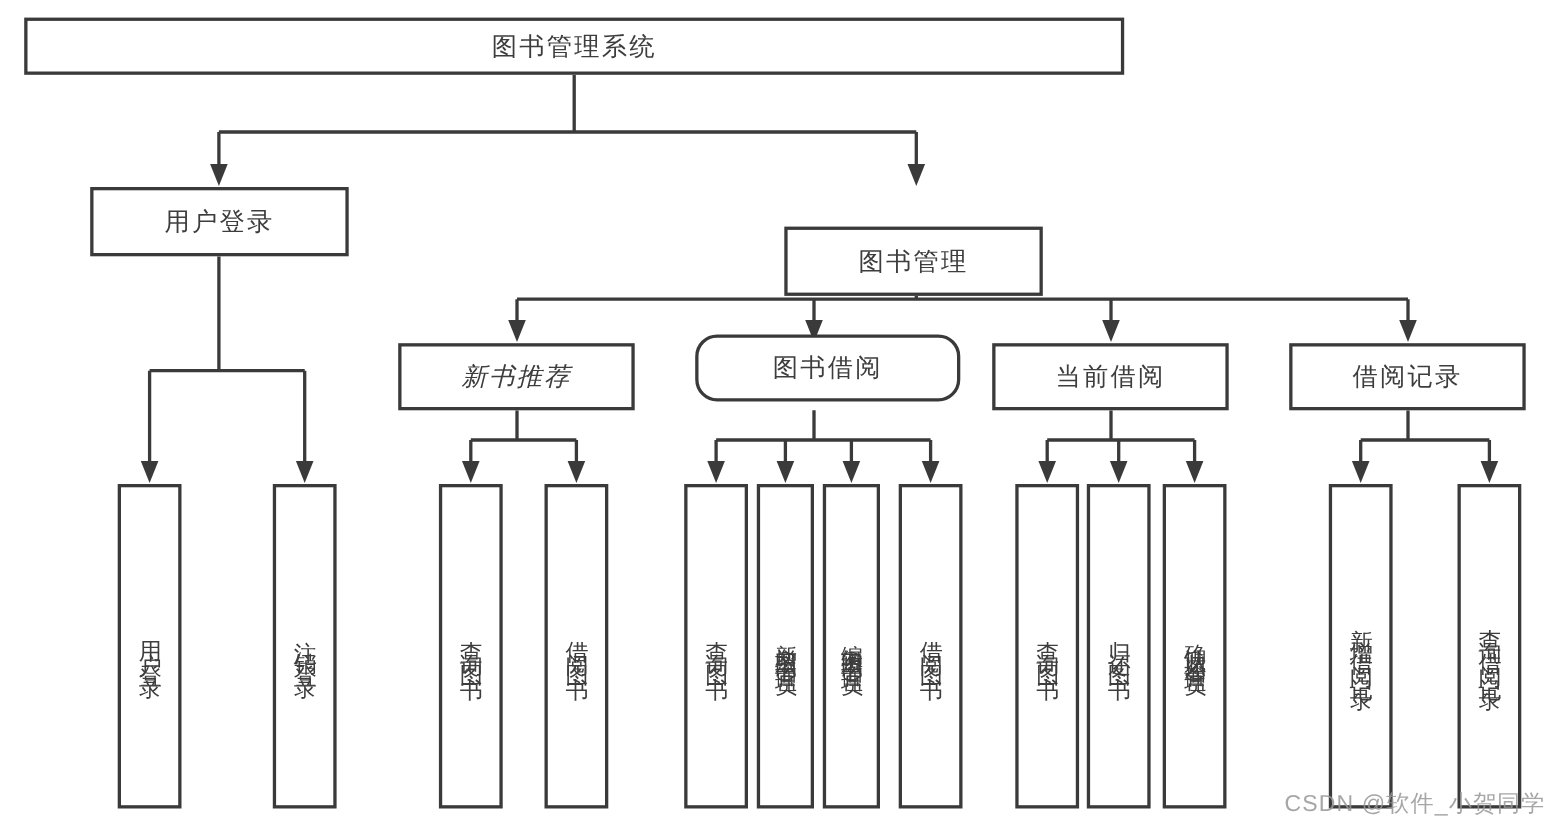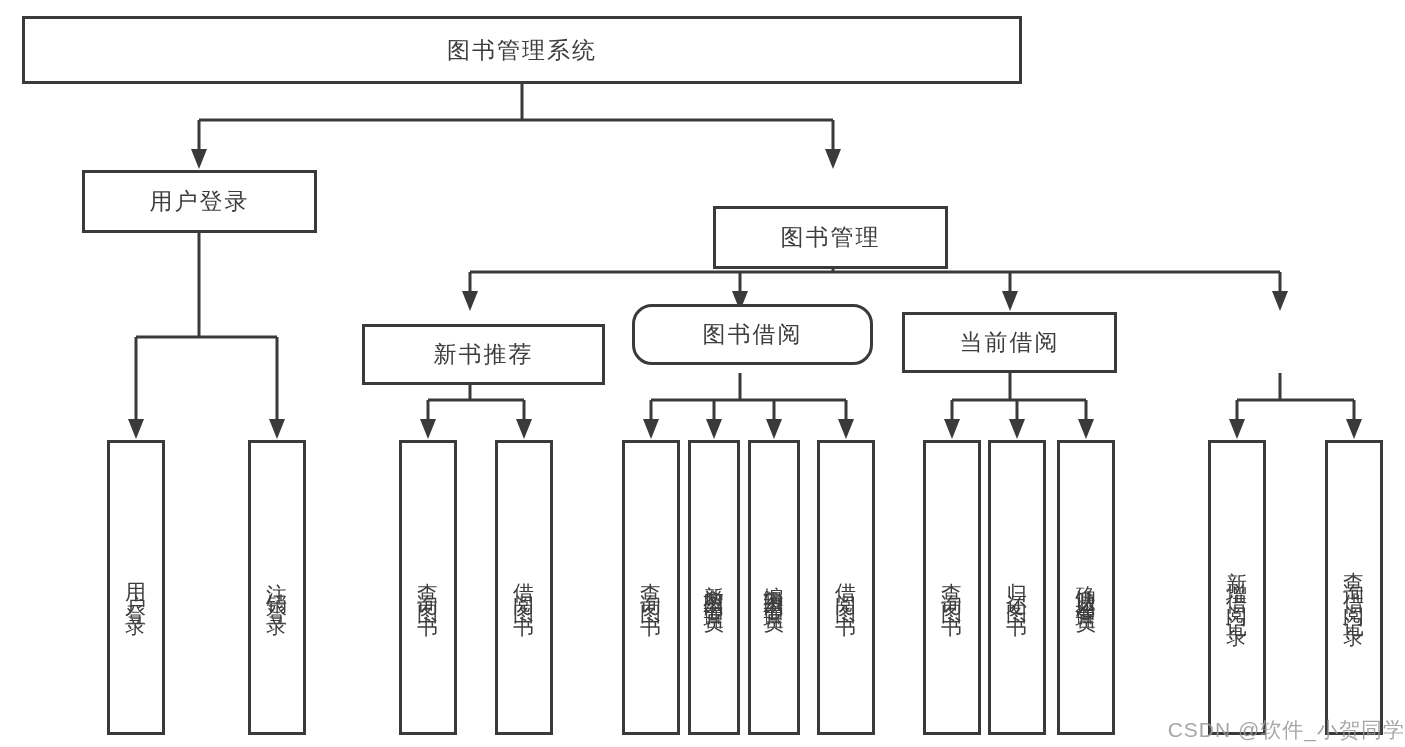--- a/index.html
+++ b/index.html
@@ -68,39 +68,42 @@
       <polygon points="766,419 782,419 774,439"></polygon>
       <polygon points="838,419 854,419 846,439"></polygon>
       <polygon points="944,419 960,419 952,439"></polygon>
       <polygon points="1009,419 1025,419 1017,439"></polygon>
       <polygon points="1078,419 1094,419 1086,439"></polygon>
       <polygon points="1229,419 1245,419 1237,439"></polygon>
       <polygon points="1346,419 1362,419 1354,439"></polygon>
     </g>
   </svg>
 
-  <div class="box h" style="left:22px; top:16px; width:1000px; height:68px;">
+  <div class="box h" style="left:22px; top:16px; width:1000px; height:52px;">
     <span>图书管理系统</span>
   </div>
 
   <div class="box h" style="left:82px; top:170px; width:235px; height:63px;">
     <span>用户登录</span>
   </div>
   <div class="box h" style="left:713px; top:170px; width:235px; height:63px;margin-top:36px;">
     <span>图书管理</span>
   </div>
 
-  <div class="box h" style="left:362px; top:324px; width:243px; height:61px;">
+  <div class="box h" style="left:362px; top:312px; width:215px; height:61px;font-style:italic;">
     <span>新书推荐</span>
   </div>
   <div class="box h" style="left:632px; top:304px; width:241px; height:61px;border-radius:20px;">
     <span>图书借阅</span>
   </div>
   <div class="box h" style="left:902px; top:312px; width:215px; height:61px;">
     <span>当前借阅</span>
+  </div>
+  <div class="box h" style="left:1172px; top:312px; width:215px; height:61px;">
+    <span>借阅记录</span>
   </div>
 
   <div class="box v" style="left:107px; top:440px; width:58px; height:295px;">
     <span class="vtext">用户登录</span>
   </div>
   <div class="box v" style="left:248px; top:440px; width:58px; height:295px;">
     <span class="vtext">注销登录</span>
   </div>
 
   <div class="box v" style="left:399px; top:440px; width:58px; height:295px;">

